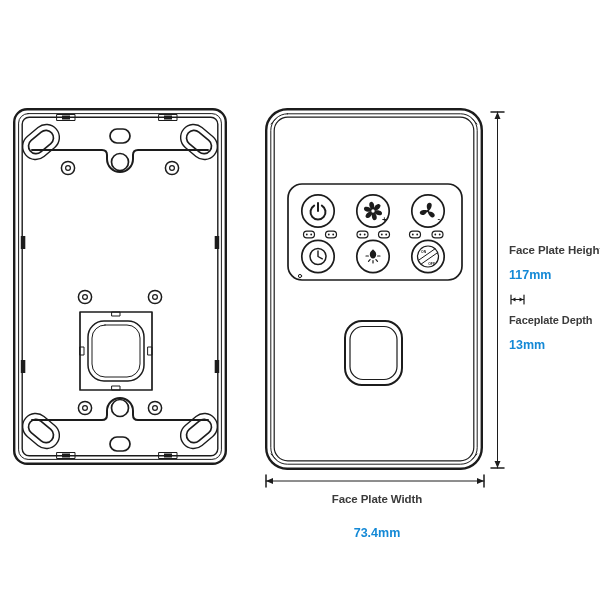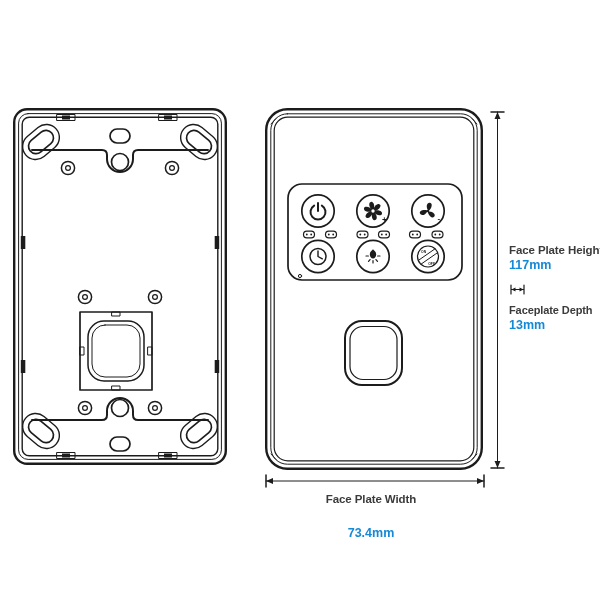--- a/index.html
+++ b/index.html
@@ -13,24 +13,24 @@
   svg .f { fill:currentColor; stroke:none; }
   svg text { fill:currentColor; stroke:none; font-family:"Liberation Sans",sans-serif; font-weight:bold; }
   .w08{stroke-width:.9} .w1{stroke-width:1} .w12{stroke-width:1.2} .w14{stroke-width:1.4}
   .w15{stroke-width:1.5} .w17{stroke-width:1.7} .w2{stroke-width:2} .w24{stroke-width:2.4}
 
   
   .dim-label { font-size:11.5px; font-weight:bold; color:var(--text,#3b3b3b); white-space:nowrap; letter-spacing:-.1px; }
   .dim-label.small { font-size:11px; }
   .dim-value { font-size:12.5px; font-weight:bold; color:var(--accent,#1489d6); white-space:nowrap; }
   .right-block { left:509px; top:244px; display:flex; flex-direction:column; align-items:flex-start; }
-  .right-block .dim-value { margin-top:2px; }
+  .right-block .dim-value { margin-top:12px; }
   .depth-icon-wrap { margin-top:9px; }
   .right-block .dim-label.small { margin-top:5px; }
-  .bottom-block { left:270px; top:493px; width:202px; text-align:center; }
+  .bottom-block { left:276px; top:493px; width:202px; text-align:center; }
   .bottom-block .dim-value { margin-top:21px; }
 </style>
 </head>
 <body>
 
 <div class="canvas">
 
   <svg class="abs" style="left:13px; top:108px;" width="214" height="357" viewBox="0 0 214 357">
 
     <g>

